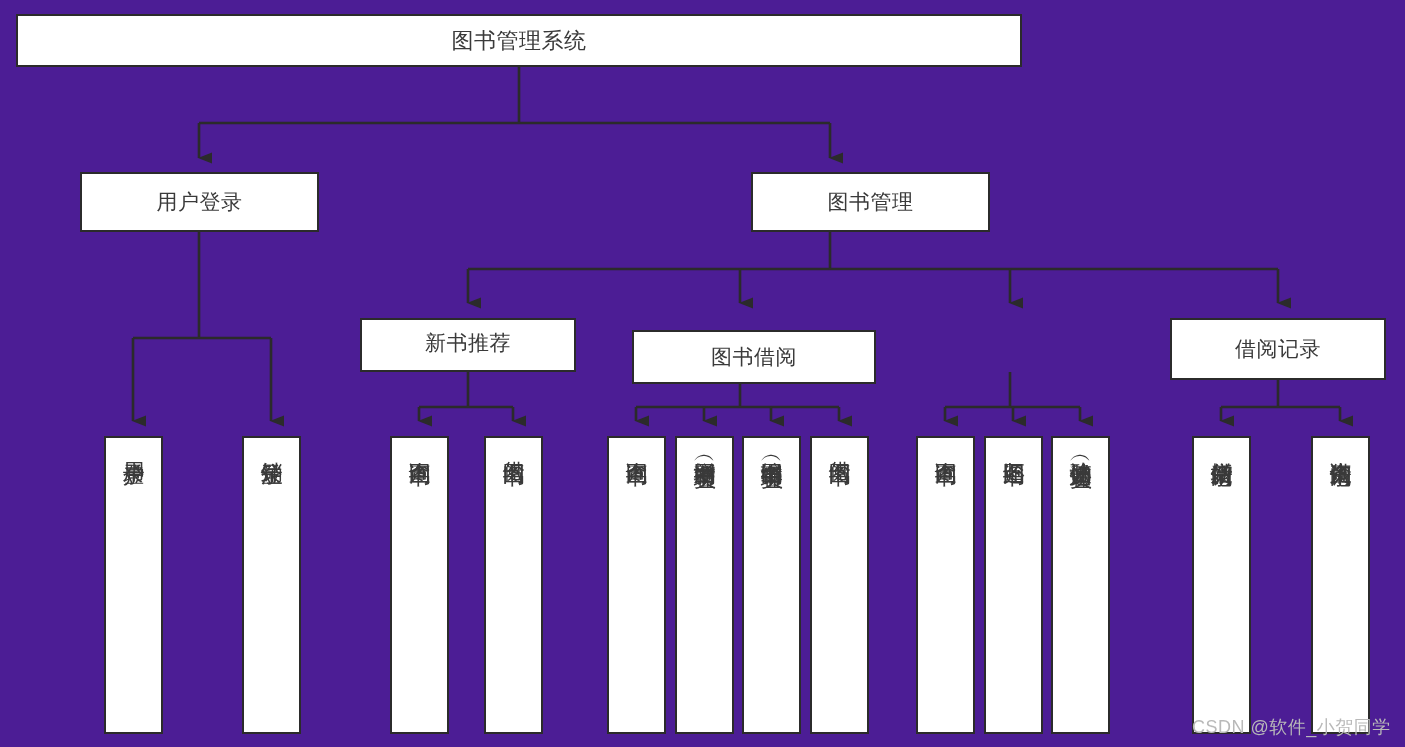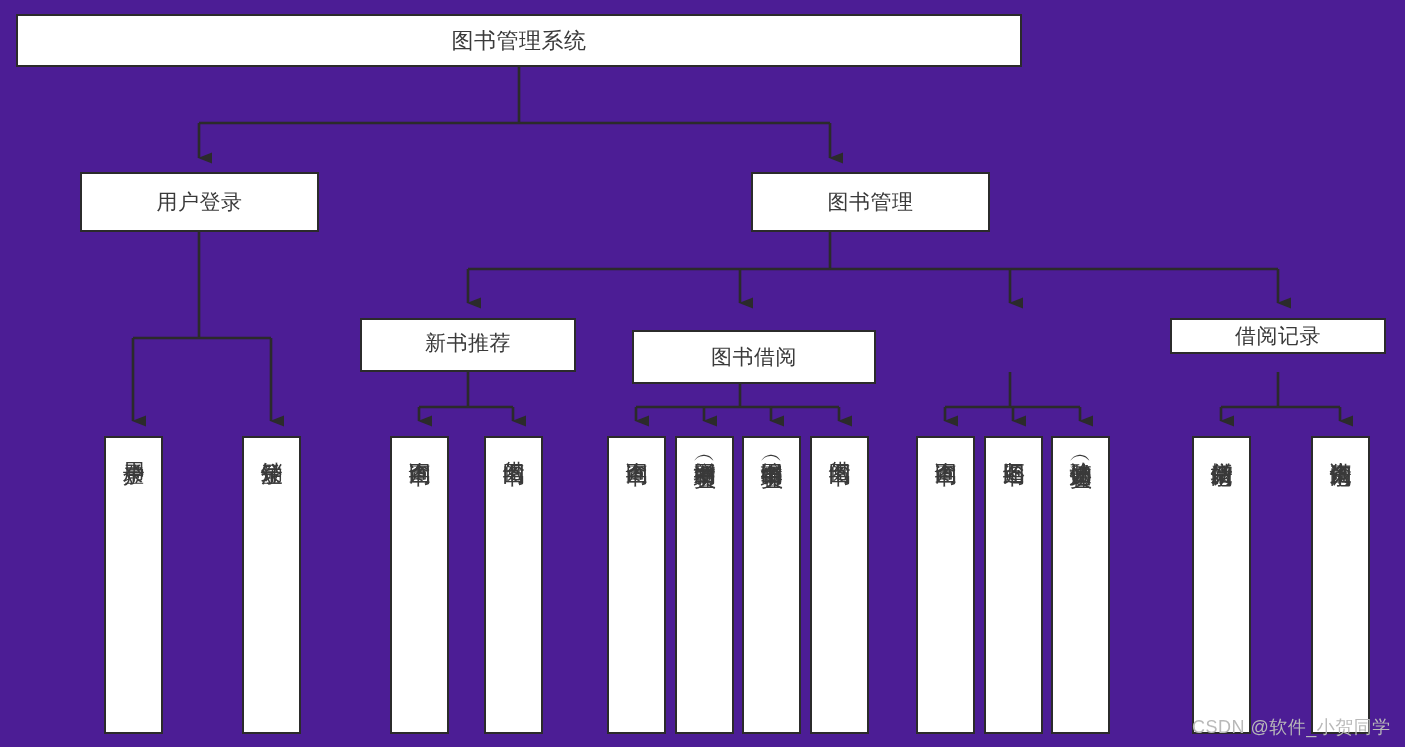--- a/index.html
+++ b/index.html
@@ -147,21 +147,21 @@
 
   <div class="node horiz" style="left:360px; top:318px; width:216px; height:54px;font-family:Liberation Mono, monospace;">
     <span class="label">新书推荐</span>
   </div>
 
   <div class="node horiz" style="left:632px; top:318px; width:244px; height:54px;margin-top:12px;">
     <span class="label">图书借阅</span>
   </div>
 
 
-  <div class="node horiz" style="left:1170px; top:318px; width:216px; height:36px;">
+  <div class="node horiz" style="left:1170px; top:318px; width:216px; height:62px;">
     <span class="label">借阅记录</span>
   </div>
 
   <div class="node vert" style="left:104px; top:436px; width:59px; height:298px;">
     <span class="label">用户登录</span>
   </div>
   <div class="node vert" style="left:242px; top:436px; width:59px; height:298px;">
     <span class="label">注销登录</span>
   </div>
 

